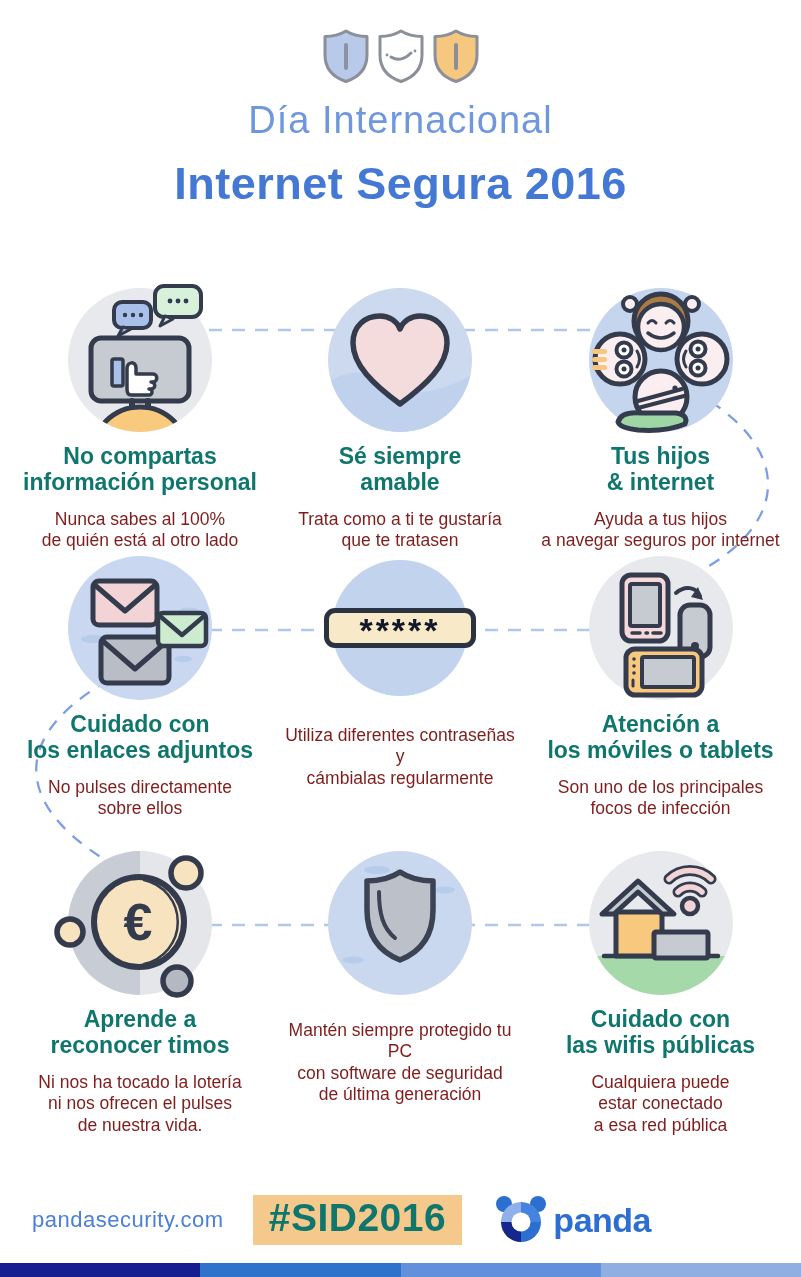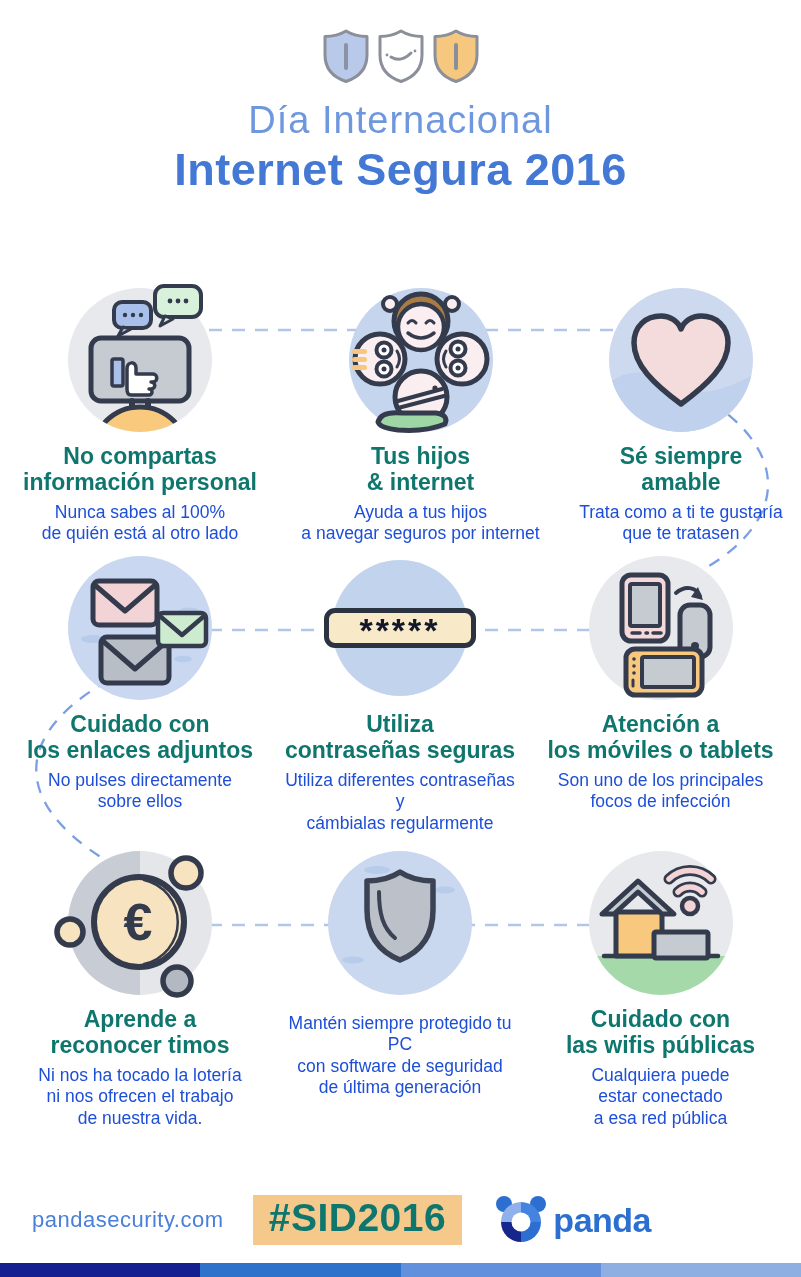--- a/index.html
+++ b/index.html
@@ -4,33 +4,33 @@
 <style>
   html,body{margin:0;padding:0;background:#ffffff;}
   body{font-family:"Liberation Sans","DejaVu Sans",sans-serif;}
   .canvas{position:relative;width:801px;height:1277px;margin:0 auto;background:#ffffff;overflow:hidden;}
   svg{overflow:visible;display:block;}
 
   
   .header{position:absolute;top:0;left:0;width:801px;text-align:center;z-index:2;}
   .shields{margin-top:28px;display:flex;justify-content:center;gap:7px;}
   .title1{margin-top:14px;font-size:38px;font-weight:400;color:#6F97DD;letter-spacing:1px;}
-  .title2{margin-top:2px;font-size:45px;font-weight:800;color:#4478D5;letter-spacing:0.5px;}
+  .title2{margin-top:16px;font-size:45px;font-weight:800;color:#4478D5;letter-spacing:0.5px;}
 
   
   .connectors{position:absolute;top:0;left:0;z-index:0;}
 
   
   .row{position:absolute;left:0;width:801px;display:flex;z-index:1;}
   .row1{top:285px}.row2{top:553px}.row3{top:848px}
   .col1{width:280px}.col2{width:240px}.col3{width:281px}
   .item{display:flex;flex-direction:column;align-items:center;}
   .icon-wrap{position:relative;width:150px;height:150px;margin-bottom:8px;}
   .item-title{font-size:23px;font-weight:700;color:#0f766e;line-height:1.13;text-align:center;white-space:pre-line;}
-  .item-desc{margin-top:7px;font-size:17.5px;font-weight:400;color:#1d4ed8;line-height:1.22;text-align:center;white-space:pre-line;}
+  .item-desc{margin-top:14px;font-size:17.5px;font-weight:400;color:#7f1d1d;line-height:1.22;text-align:center;white-space:pre-line;}
 
   
   .pw-field{position:absolute;left:50%;top:50%;transform:translate(-50%,-50%);
     width:142px;height:30px;background:#F8E9C8;border:5px solid #2B3240;border-radius:11px;
     display:flex;align-items:flex-start;justify-content:center;
     font-size:34px;font-weight:800;color:#12182A;letter-spacing:3px;line-height:34px;}
 
   
   .footer{position:absolute;top:1192px;left:0;width:683px;height:56px;z-index:2;
     display:flex;align-items:center;justify-content:space-between;padding:0 32px;box-sizing:border-box;}
@@ -104,20 +104,39 @@
             <circle cx="113" cy="16" r="2.4" fill="#333B4D"></circle>
             <circle cx="121" cy="16" r="2.4" fill="#333B4D"></circle>
         </svg>
       </div>
       <div class="item-title">No compartas
 información personal</div>
       <div class="item-desc">Nunca sabes al 100%
 de quién está al otro lado</div>
     </div>
 
+    <div class="item col2">
+      <div class="icon-wrap">
+        <svg width="150" height="150" viewBox="0 0 150 150">
+          <circle cx="75" cy="75" r="72" fill="#CDD9EF"></circle>
+          <clipPath id="clipB">
+              <circle cx="75" cy="75" r="72"></circle>
+            </clipPath>
+          <g clip-path="url(#clipB)">
+            <path d="M0 100 Q30 76 62 98 Q95 120 150 88 L150 150 L0 150 Z" fill="#BFD1EC"></path>
+          </g>
+          <path d="M75 119 C48 99 28 80 28 58 C28 41 40 31 55 31 C64 31 72 36 75 44 C78 36 86 31 95 31 C110 31 122 41 122 58 C122 80 102 99 75 119 Z" fill="#F4DBDC" stroke="#333B4D" stroke-width="5.5" stroke-linejoin="round"></path>
+        </svg>
+      </div>
+      <div class="item-title">Sé siempre
+amable</div>
+      <div class="item-desc">Trata como a ti te gustaría
+que te tratasen</div>
+    </div>
+
     <div class="item col3">
       <div class="icon-wrap">
         <svg width="150" height="150" viewBox="0 0 150 150" stroke-linecap="round" stroke-linejoin="round">
           <circle cx="75" cy="75" r="72" fill="#C5D5EE"></circle>
 
           <circle cx="44" cy="19" r="7" fill="#FBEEF0" stroke="#333B4D" stroke-width="4"></circle>
           <circle cx="106" cy="19" r="7" fill="#FBEEF0" stroke="#333B4D" stroke-width="4"></circle>
           <circle cx="75" cy="36" r="27" fill="#A97C44" stroke="#333B4D" stroke-width="5"></circle>
           <circle cx="75" cy="42" r="23" fill="#FBEEF0" stroke="#333B4D" stroke-width="4.5"></circle>
           <path d="M62 38 q4 -5 8 0 M80 38 q4 -5 8 0" fill="none" stroke="#333B4D" stroke-width="3"></path>
@@ -143,39 +162,20 @@
           <circle cx="75" cy="112" r="26" fill="#FBEEF0" stroke="#333B4D" stroke-width="5"></circle>
           <circle cx="89" cy="103" r="2.6" fill="#333B4D"></circle>
           <path d="M52 116 L96 104 M52 123 L98 111" stroke="#333B4D" stroke-width="4"></path>
           <path d="M32 137 Q35 126 56 128 L90 128 Q103 130 99 139 Q80 147 52 145 Q34 143 32 137 Z" fill="#9ED6A6" stroke="#333B4D" stroke-width="5"></path>
         </svg>
       </div>
       <div class="item-title">Tus hijos
 &amp; internet</div>
       <div class="item-desc">Ayuda a tus hijos
 a navegar seguros por internet</div>
-    </div>
-
-    <div class="item col2">
-      <div class="icon-wrap">
-        <svg width="150" height="150" viewBox="0 0 150 150">
-          <circle cx="75" cy="75" r="72" fill="#CDD9EF"></circle>
-          <clipPath id="clipB">
-              <circle cx="75" cy="75" r="72"></circle>
-            </clipPath>
-          <g clip-path="url(#clipB)">
-            <path d="M0 100 Q30 76 62 98 Q95 120 150 88 L150 150 L0 150 Z" fill="#BFD1EC"></path>
-          </g>
-          <path d="M75 119 C48 99 28 80 28 58 C28 41 40 31 55 31 C64 31 72 36 75 44 C78 36 86 31 95 31 C110 31 122 41 122 58 C122 80 102 99 75 119 Z" fill="#F4DBDC" stroke="#333B4D" stroke-width="5.5" stroke-linejoin="round"></path>
-        </svg>
-      </div>
-      <div class="item-title">Sé siempre
-amable</div>
-      <div class="item-desc">Trata como a ti te gustaría
-que te tratasen</div>
     </div>
   </div>
 
   <div class="row row2">
 
     <div class="item col1">
       <div class="icon-wrap">
         <svg width="150" height="150" viewBox="0 0 150 150" stroke-linecap="round" stroke-linejoin="round">
           <circle cx="75" cy="75" r="72" fill="#C9D8F0"></circle>
           <ellipse cx="28" cy="86" rx="12" ry="4" fill="#B7CCEB"></ellipse>
@@ -195,22 +195,20 @@
 sobre ellos</div>
     </div>
 
     <div class="item col2">
       <div class="icon-wrap">
         <svg width="150" height="150" viewBox="0 0 150 150">
           <circle cx="75" cy="75" r="68" fill="#C2D3EE"></circle>
         </svg>
         <div class="pw-field">*****</div>
       </div>
-      <div class="item-title">Utiliza
-contraseñas seguras</div>
       <div class="item-desc">Utiliza diferentes contraseñas y
 cámbialas regularmente</div>
     </div>
 
     <div class="item col3">
       <div class="icon-wrap">
         <svg width="150" height="150" viewBox="0 0 150 150" stroke-linecap="round" stroke-linejoin="round">
           <circle cx="75" cy="75" r="72" fill="#E8E9ED"></circle>
           <rect x="36" y="22" width="46" height="66" rx="9" fill="#F5D9DA" stroke="#333B4D" stroke-width="5"></rect>
           <rect x="44" y="31" width="30" height="42" rx="2" fill="#C6CAD1" stroke="#333B4D" stroke-width="4"></rect>
@@ -245,21 +243,21 @@
           <circle cx="5" cy="84" r="13" fill="#F7E3BF" stroke="#333B4D" stroke-width="5.5"></circle>
           <circle cx="112" cy="133" r="14" fill="#B4B9C1" stroke="#333B4D" stroke-width="5.5"></circle>
           <circle cx="74" cy="74" r="45" fill="#F7E3BF" stroke="#333B4D" stroke-width="6"></circle>
           <path d="M79 32 A43 43 0 0 1 79 116" fill="none" stroke="#333B4D" stroke-width="2.5"></path>
           <text x="73" y="92" text-anchor="middle" font-size="52" font-weight="bold" fill="#333B4D">€</text>
         </svg>
       </div>
       <div class="item-title">Aprende a
 reconocer timos</div>
       <div class="item-desc">Ni nos ha tocado la lotería
-ni nos ofrecen el trabajo
+ni nos ofrecen el pulses
 de nuestra vida.</div>
     </div>
 
     <div class="item col2">
       <div class="icon-wrap">
         <svg width="150" height="150" viewBox="0 0 150 150" stroke-linecap="round" stroke-linejoin="round">
           <circle cx="75" cy="75" r="72" fill="#C9D8EE"></circle>
           <ellipse cx="52" cy="22" rx="13" ry="4" fill="#B7CCEB"></ellipse>
           <ellipse cx="120" cy="42" rx="10" ry="3.5" fill="#B7CCEB"></ellipse>
           <ellipse cx="28" cy="112" rx="11" ry="3.5" fill="#B7CCEB"></ellipse>

